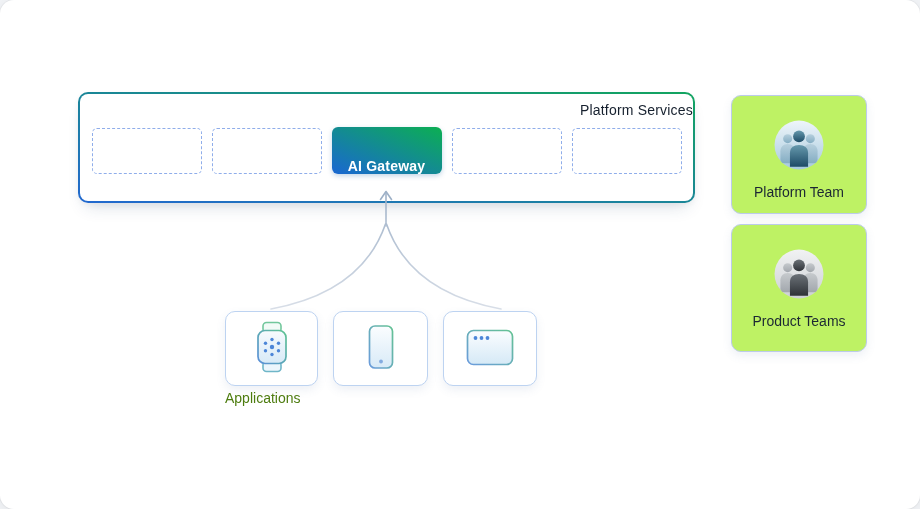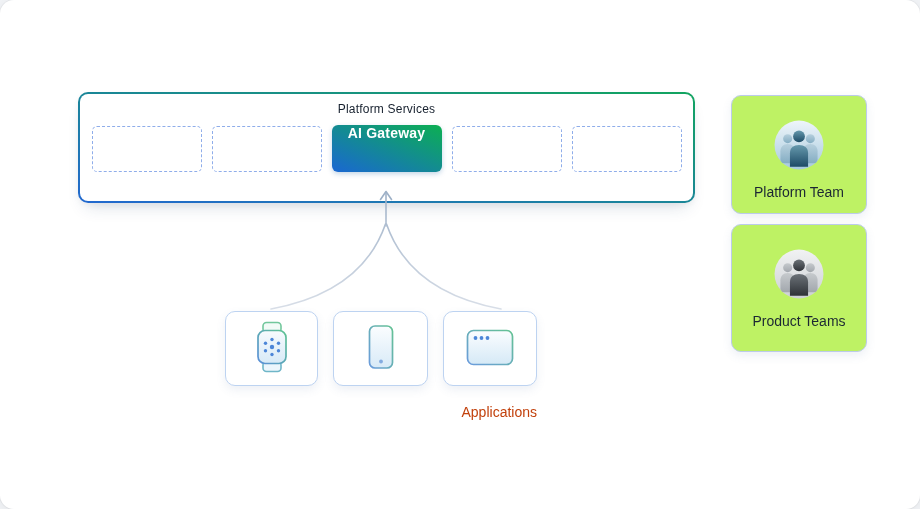--- a/index.html
+++ b/index.html
@@ -7,26 +7,26 @@
           box-shadow:0 0 0 1px rgba(0,0,0,0.04),0 2px 8px rgba(0,0,0,0.05);overflow:hidden;}
 
   
   .platform-wrap{position:absolute;left:78px;top:92px;width:617px;height:111px;
 romance    border-radius:10px;}
   .platform-wrap{background:linear-gradient(to top right,#2268cf,#12a45f);padding:2px;
     box-sizing:border-box;border-radius:10px;
     box-shadow:0 10px 18px -8px rgba(30,60,100,0.20),0 2px 6px rgba(0,0,0,0.04);}
   .platform-inner{width:100%;height:100%;background:#ffffff;border-radius:8px;
     box-sizing:border-box;display:flex;flex-direction:column;}
-  .platform-title{margin-top:8px;text-align:center;font-size:12px;font-weight:500;
+  .platform-title{margin-top:8px;text-align:right;font-size:14px;font-weight:500;
     color:#16202e;letter-spacing:.2px;}
   .slot-row{display:flex;justify-content:center;align-items:center;gap:10px;margin-top:9px;}
   .slot{width:110px;height:46px;border:1.5px dashed #8fadea;border-radius:5px;
     box-sizing:border-box;background:#ffffff;}
-  .gateway{width:110px;height:47px;border-radius:6px;display:flex;align-items:flex-start;
+  .gateway{width:110px;height:47px;border-radius:6px;display:flex;align-items:flex-end;
     justify-content:center;background:linear-gradient(to top right,#1a67d2,#0caf52);
     color:#ffffff;font-size:14px;font-weight:700;letter-spacing:.2px;
     box-shadow:0 2px 5px rgba(20,90,160,0.25);}
 
   
   .team-card{position:absolute;left:731px;width:136px;background:#bef264;
     border:1.5px solid #bccbea;border-radius:10px;box-sizing:border-box;
     display:flex;flex-direction:column;align-items:center;
     box-shadow:0 4px 10px rgba(80,110,160,0.10);}
   .team-card.platform{top:95px;height:119px;}
@@ -35,22 +35,22 @@
   .team-label{margin-top:6px;font-size:14px;font-weight:500;color:#1c2733;}
 
   
   .app-card{position:absolute;top:311px;height:75px;background:#ffffff;
     border:1.5px solid #bdd3f1;border-radius:10px;box-sizing:border-box;
     display:flex;align-items:center;justify-content:center;
     box-shadow:0 4px 10px rgba(80,110,160,0.10);}
   .app-card.watch{left:225px;width:93px;}
   .app-card.phone{left:333px;width:95px;}
   .app-card.browser{left:443px;width:94px;}
-  .apps-label{position:absolute;left:225px;top:404px;width:312px;text-align:right;
-    font-size:14px;font-weight:500;color:#c2410c;}
+  .apps-label{position:absolute;left:225px;top:390px;width:312px;text-align:left;
+    font-size:14px;font-weight:500;color:#4d7c0f;}
 
   .connector{position:absolute;left:0;top:0;pointer-events:none;z-index:5;}
 </style>
 </head>
 <body>
 
 <div class="canvas">
 
   <div class="platform-wrap">
     <div class="platform-inner">

